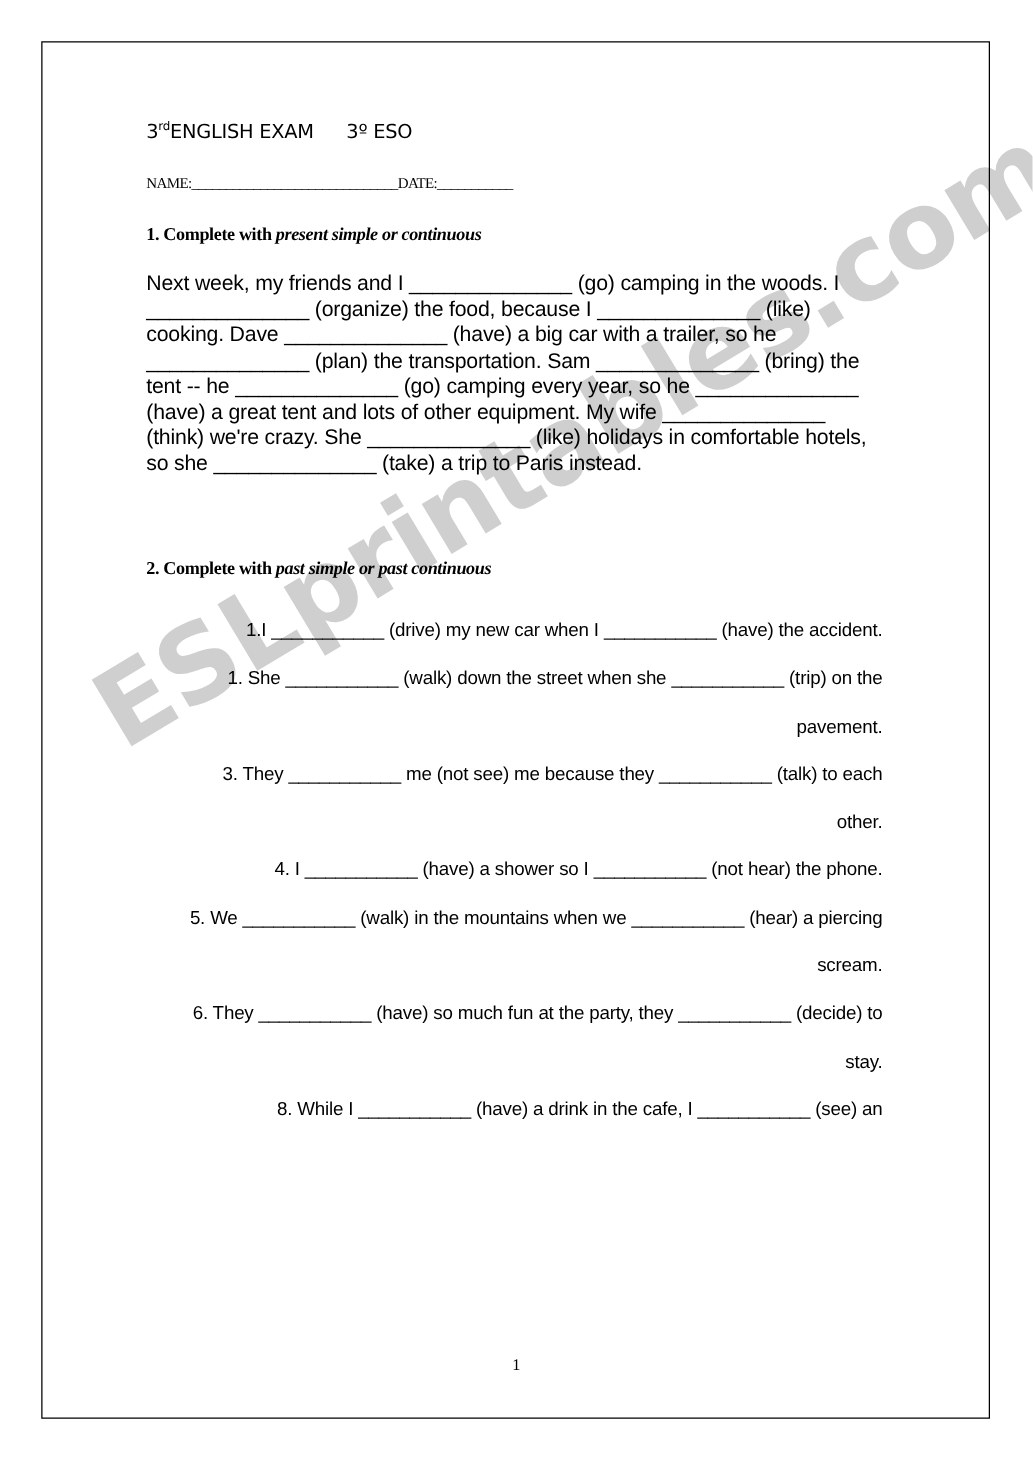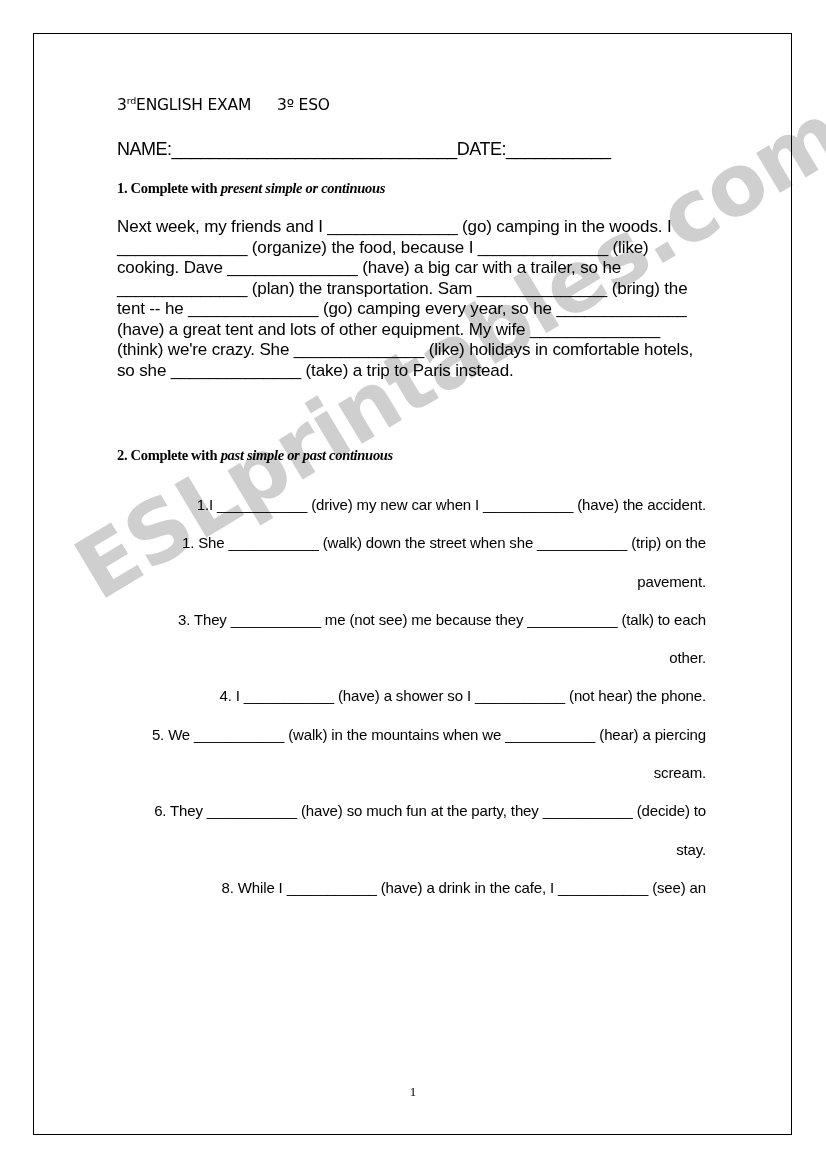--- a/index.html
+++ b/index.html
@@ -74,23 +74,23 @@
     font-size: 9.5px;
     vertical-align: super;
     line-height: 0;
   }
   .title-gap { display: inline-block; width: 26px; }
 
   .name-date-line {
     position: absolute;
     left: 117px;
     top: 139px;
-    font-family: Liberation Sans, sans-serif;
+    font-family: Liberation Serif, serif;
     font-weight: normal;
-    font-size: 18px;
+    font-size: 12px;
     letter-spacing: -0.5px;
     white-space: pre;
   }
 
   .section-heading {
     position: absolute;
     left: 117px;
     font-family: Liberation Serif, serif;
     font-weight: bold;
     font-size: 14.5px;

